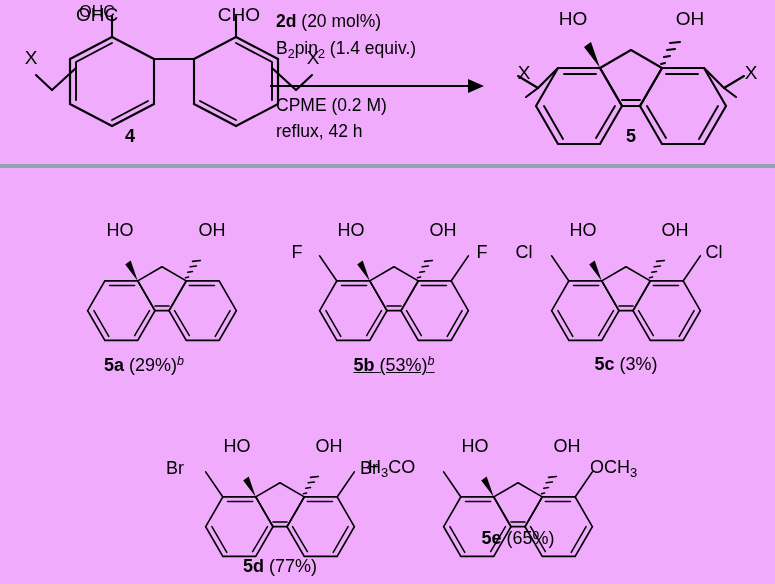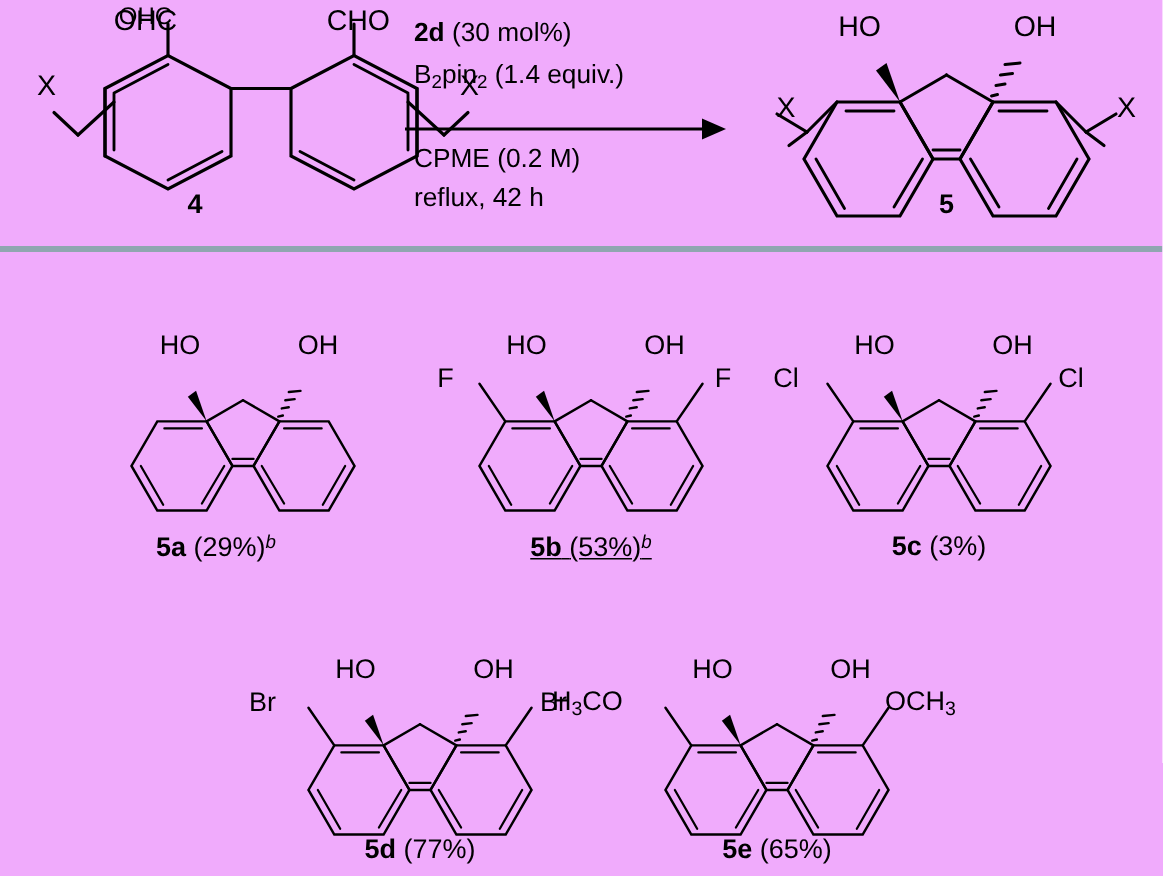--- a/index.html
+++ b/index.html
@@ -79,21 +79,21 @@
   <div class="abs" style="left:58px; top:4px; width:78px; text-align:center; font-size:19px;">OHC</div>
   <div class="abs" style="left:182px; top:4px; width:78px; text-align:right; font-size:19px;">CHO</div>
   <div class="abs" style="left:18px; top:47px; width:26px; text-align:center; font-size:19px;">X</div>
   <div class="abs" style="left:300px; top:47px; width:26px; text-align:center; font-size:19px;">X</div>
   <div class="abs" style="left:110px; top:126px; width:40px; text-align:center;" class2="cmpd">
     <span class="cmpd">4</span>
   </div>
 
   <div class="abs" style="left:276px; top:8px;">
     <div style="white-space:nowrap; line-height:26px;">
-      <span class="cond-b">2d</span><span class="cond">&nbsp;</span><span class="cond">(30 mol%)</span>
+      <span class="cond-b">2d</span><span class="cond">&nbsp;</span><span class="cond">(20 mol%)</span>
     </div>
     <div style="white-space:nowrap; line-height:26px;">
       <span class="cond">B</span><span class="cond-sub" style="vertical-align:-0.30em;">2</span><span class="cond">pin</span><span class="cond-sub" style="vertical-align:-0.30em;">2</span><span class="cond">&nbsp;</span><span class="cond">(1.4 equiv.)</span>
     </div>
   </div>
 
   <div class="abs" style="left:270px; top:76px;">
     <svg width="216" height="20" viewBox="0 0 216 20">
       <path class="arrowline" d="M0,10 L200,10"></path>
       <polygon points="198,3 214,10 198,17" fill="#000"></polygon>
@@ -318,17 +318,17 @@
     </svg>
   </div>
   <div class="abs" style="left:455px; top:436px; width:40px; text-align:center; font-size:18px;">HO</div>
   <div class="abs" style="left:547px; top:436px; width:40px; text-align:center; font-size:18px;">OH</div>
   <div class="abs" style="left:368px; top:457px; white-space:nowrap; font-size:18px;">
     <span>H</span><span class="sub" style="vertical-align:-0.30em;">3</span><span>CO</span>
   </div>
   <div class="abs" style="left:590px; top:457px; white-space:nowrap; font-size:18px;">
     <span>OCH</span><span class="sub" style="vertical-align:-0.30em;">3</span>
   </div>
-  <div class="abs" style="left:448px; top:556px; width:140px; text-align:center; white-space:nowrap;">
+  <div class="abs" style="left:448px; top:528px; width:140px; text-align:center; white-space:nowrap;">
     <span class="lbl-bold">5e</span><span class="lbl-reg">&nbsp;</span><span class="lbl-reg">(65%)</span>
   </div>
 
 </div>
 
 </body></html>

